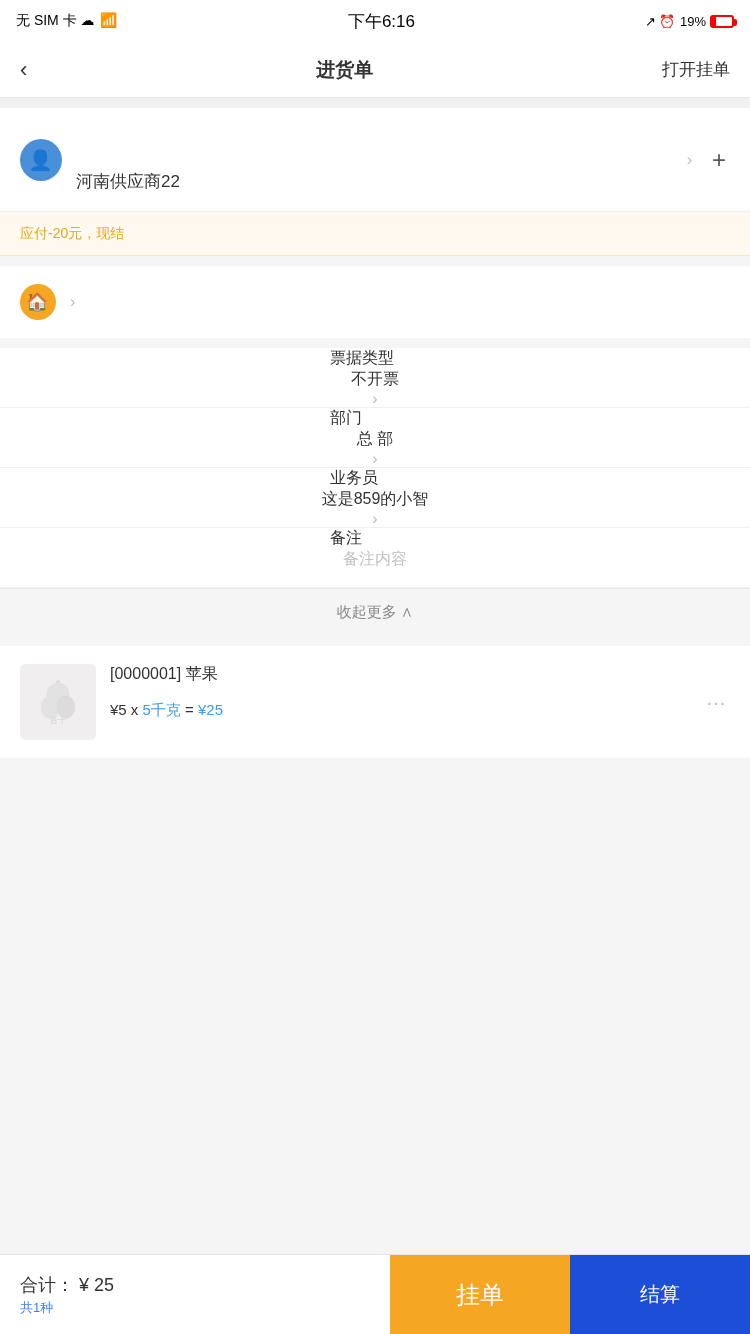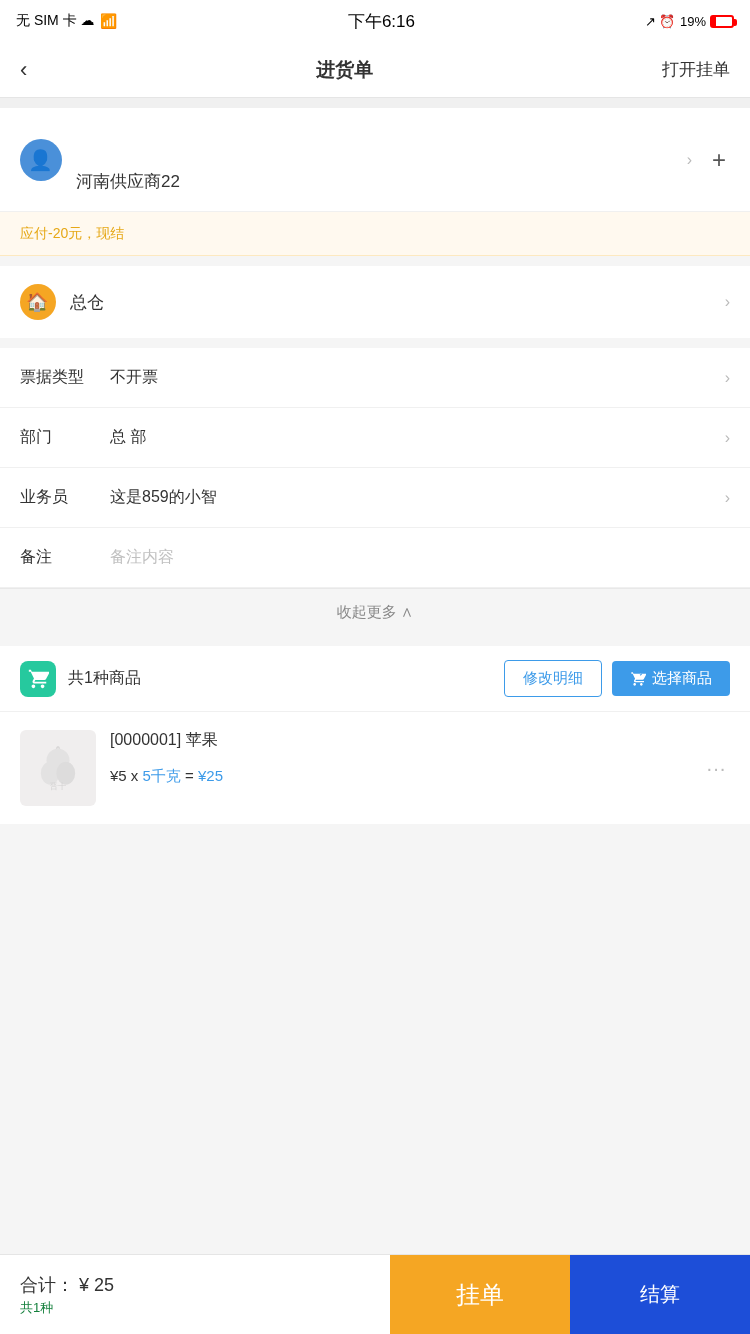--- a/index.html
+++ b/index.html
@@ -17,21 +17,21 @@
     .status-bar {
       background: #fff;
       height: 42px;
       display: flex;
       align-items: center;
       justify-content: space-between;
       padding: 0 16px;
       font-size: 14px;
       color: #000;
     }
-    .status-left { display: flex; align-items: center; gap: 6px; font-size: 14px; }
+    .status-left { display: flex; gap: 6px; font-size: 14px; }
     .status-center { font-size: 17px; font-weight: 500; }
     .status-right { display: flex; align-items: center; gap: 4px; font-size: 13px; }
     .battery-icon {
       width: 24px; height: 13px; border: 2px solid #f00; border-radius: 3px;
       position: relative; display: inline-block;
       background: linear-gradient(to right, #f00 20%, transparent 20%);
     }
     .battery-icon::after {
       content: ''; position: absolute; right: -5px; top: 2px;
       width: 3px; height: 7px; background: #f00; border-radius: 0 2px 2px 0;
@@ -97,20 +97,21 @@
     .warehouse-name { flex: 1; font-size: 17px; color: #333; }
 
     
     .form-section { background: #fff; margin-top: 10px; }
     .form-row {
       display: flex; align-items: center;
       padding: 0 20px;
       height: 60px;
       border-bottom: 1px solid #f0f0f0;
       cursor: pointer;
+      flex-direction: column;
     }
     .form-label { font-size: 16px; color: #333; width: 90px; flex-shrink: 0; }
     .form-value { flex: 1; font-size: 16px; color: #333; }
     .form-value.placeholder { color: #c0c0c0; }
 
     
     .collapse-row {
       background: #f5f5f5;
       text-align: center;
       padding: 14px;
@@ -169,21 +170,21 @@
       height: 80px;
       display: flex;
       background: #fff;
       border-top: 1px solid #e5e5e5;
     }
     .total-section {
       flex: 1; display: flex; flex-direction: column;
       justify-content: center; padding: 0 20px;
     }
     .total-amount { font-size: 18px; color: #333; font-weight: 500; }
-    .total-count { font-size: 13px; color: #15803d; margin-top: 2px; }
+    .total-count { font-size: 13px; color: #3b82f6; margin-top: 2px; }
     .btn-pending {
       width: 180px; background: #f5a623; color: #fff;
       display: flex; align-items: center; justify-content: center;
       font-size: 24px; font-weight: 500; cursor: pointer; border: none;
     }
     .btn-checkout {
       width: 180px; background: #1d4ed8; color: #fff;
       display: flex; align-items: center; justify-content: center;
       font-size: 20px; font-weight: 500; cursor: pointer; border: none;
     }
@@ -228,21 +229,20 @@
   <div class="notice-banner">
     <span class="notice-text">应付-20元，现结</span>
   </div>
 </div>
 
 <div class="warehouse-section">
   <div class="warehouse-row">
     <div class="warehouse-icon">
       <span>🏠</span>
     </div>
-    <span class="warehouse-name">总仓</span>
     <span class="chevron-right">›</span>
   </div>
 </div>
 
 <div class="form-section">
 
   <div class="form-row">
     <span class="form-label">票据类型</span>
     <span class="form-value">不开票</span>
     <span class="chevron-right">›</span>
@@ -264,35 +264,20 @@
     <span class="form-label">备注</span>
     <span class="form-value placeholder">备注内容</span>
   </div>
 </div>
 
 <div class="collapse-row">
   <span class="collapse-text">收起更多 ∧</span>
 </div>
 
 <div class="products-section">
-  <div class="products-header">
-    <div class="products-icon">
-      <svg viewBox="0 0 24 24" width="22" height="22" fill="white">
-        <path d="M7 18c-1.1 0-2 .9-2 2s.9 2 2 2 2-.9 2-2-.9-2-2-2zm10 0c-1.1 0-2 .9-2 2s.9 2 2 2 2-.9 2-2-.9-2-2-2zM2 2v2h2l3.6 7.59L6.25 14c-.16.28-.25.61-.25.96C6 16.1 6.9 17 8 17h13v-2H8.42c-.14 0-.25-.11-.25-.25l.03-.12.9-1.63H19c.75 0 1.41-.41 1.75-1.03l3.58-6.49A1 1 0 0023.25 4H5.21L4.27 2H2z"></path>
-      </svg>
-    </div>
-    <span class="products-count">共1种商品</span>
-    <button class="btn-modify">修改明细</button>
-    <button class="btn-select">
-      <svg viewBox="0 0 24 24" width="16" height="16" fill="white">
-        <path d="M7 18c-1.1 0-2 .9-2 2s.9 2 2 2 2-.9 2-2-.9-2-2-2zm10 0c-1.1 0-2 .9-2 2s.9 2 2 2 2-.9 2-2-.9-2-2-2zM2 2v2h2l3.6 7.59L6.25 14c-.16.28-.25.61-.25.96C6 16.1 6.9 17 8 17h13v-2H8.42c-.14 0-.25-.11-.25-.25l.03-.12.9-1.63H19c.75 0 1.41-.41 1.75-1.03l3.58-6.49A1 1 0 0023.25 4H5.21L4.27 2H2zm14 1l2 2-2 2-1.5-1.5L16 5z"></path>
-      </svg>
-      <span>选择商品</span>
-    </button>
-  </div>
 
   <div class="product-item">
     <div class="product-thumb">
       <svg viewBox="0 0 100 100" xmlns="http://www.w3.org/2000/svg">
         <circle cx="50" cy="35" r="22" fill="#ccc"></circle>
         <ellipse cx="35" cy="60" rx="18" ry="22" fill="#ccc"></ellipse>
         <ellipse cx="65" cy="60" rx="18" ry="22" fill="#bbb"></ellipse>
         <path d="M47 13 Q50 5 53 13" stroke="#aaa" stroke-width="3" fill="none"></path>
         <text x="50" y="90" text-anchor="middle" font-size="16" fill="#999">晋十</text>
       </svg>

